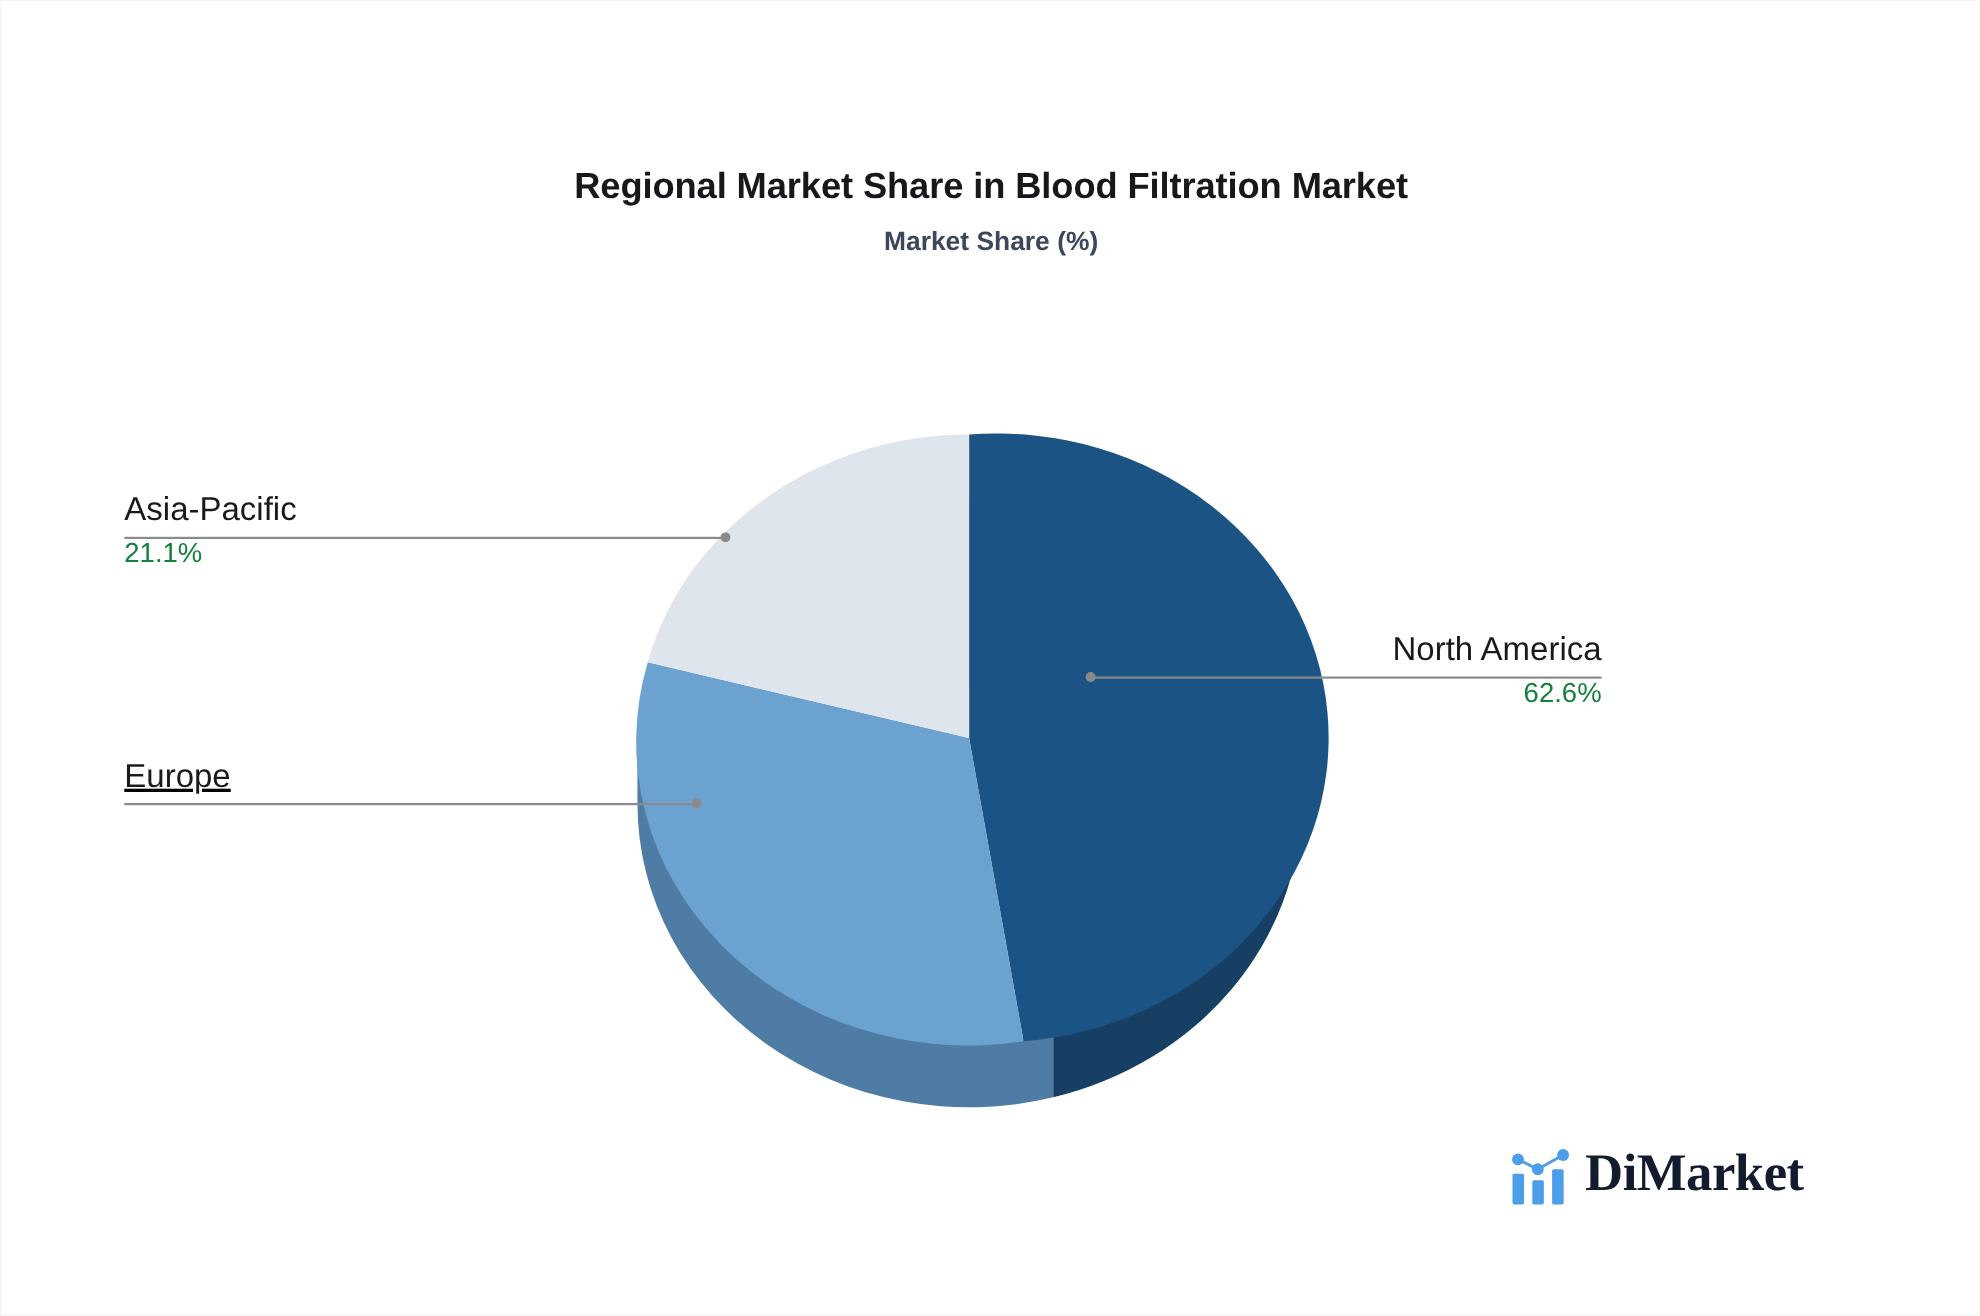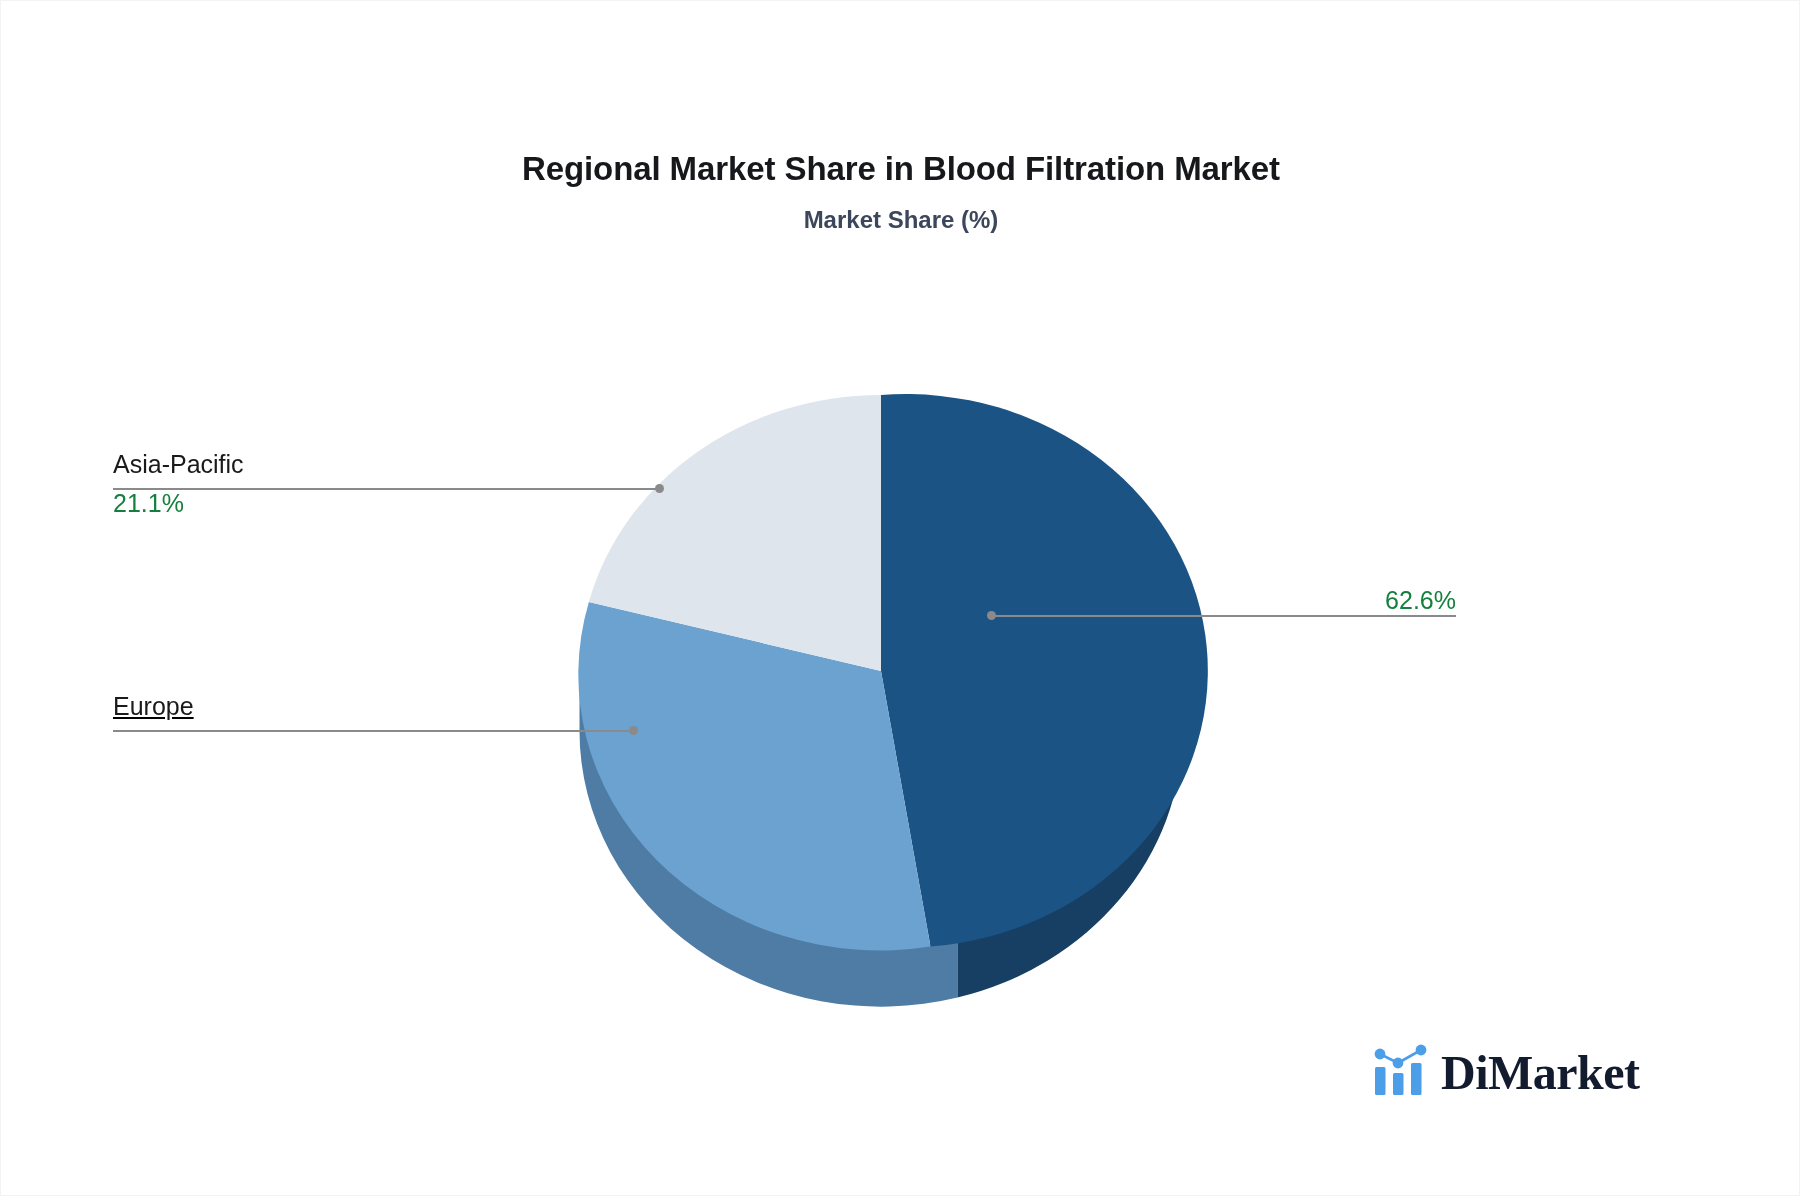--- a/index.html
+++ b/index.html
@@ -60,21 +60,21 @@
     height: 640px;
     overflow: visible;
   }
 
   
   .callout {
     position: absolute;
     font-family: "Liberation Sans", sans-serif;
   }
   .callout .cl-name {
-    font-size: 25px;
+    font-size: 30px;
     color: #1a1a1a;
     line-height: 30px;
     white-space: nowrap;
   }
   .callout .cl-rule {
     height: 2px;
     background: #8a8a8a;
     margin-top: 3px;
     margin-bottom: 3px;
   }
@@ -106,21 +106,21 @@
     border-radius: 50%;
     background: #8a8a8a;
   }
 
   
   .logo {
     position: absolute;
     left: 1372px;
     top: 1042px;
     display: flex;
-    align-items: flex-end;
+    align-items: flex-start;
     gap: 10px;
   }
   .logo-icon { display: block; }
   .logo-text {
     font-family: "Liberation Serif", serif;
     font-size: 48px;
     font-weight: bold;
     color: #131c2e;
     letter-spacing: -0.5px;
     line-height: 1;
@@ -193,20 +193,21 @@
     <div class="cl-rule" style="background:transparent;"></div>
     <div class="cl-value">21.1%</div>
   </div>
 
   <div class="callout left" id="callout-europe">
     <div class="cl-name">Europe</div>
     <div class="cl-rule" style="background:transparent;"></div>
   </div>
 
   <div class="callout right" id="callout-north-america">
+    <div class="cl-name">North America</div>
     <div class="cl-rule" style="background:transparent;"></div>
     <div class="cl-value">62.6%</div>
   </div>
 
   <div class="logo">
     <span>
       <svg class="logo-icon" width="58" height="54" viewBox="0 0 58 54">
 
         <line x1="7" y1="11" x2="25" y2="20" stroke="#4d9ee8" stroke-width="2.6"></line>
         <line x1="25" y1="20" x2="48" y2="7" stroke="#4d9ee8" stroke-width="2.6"></line>

